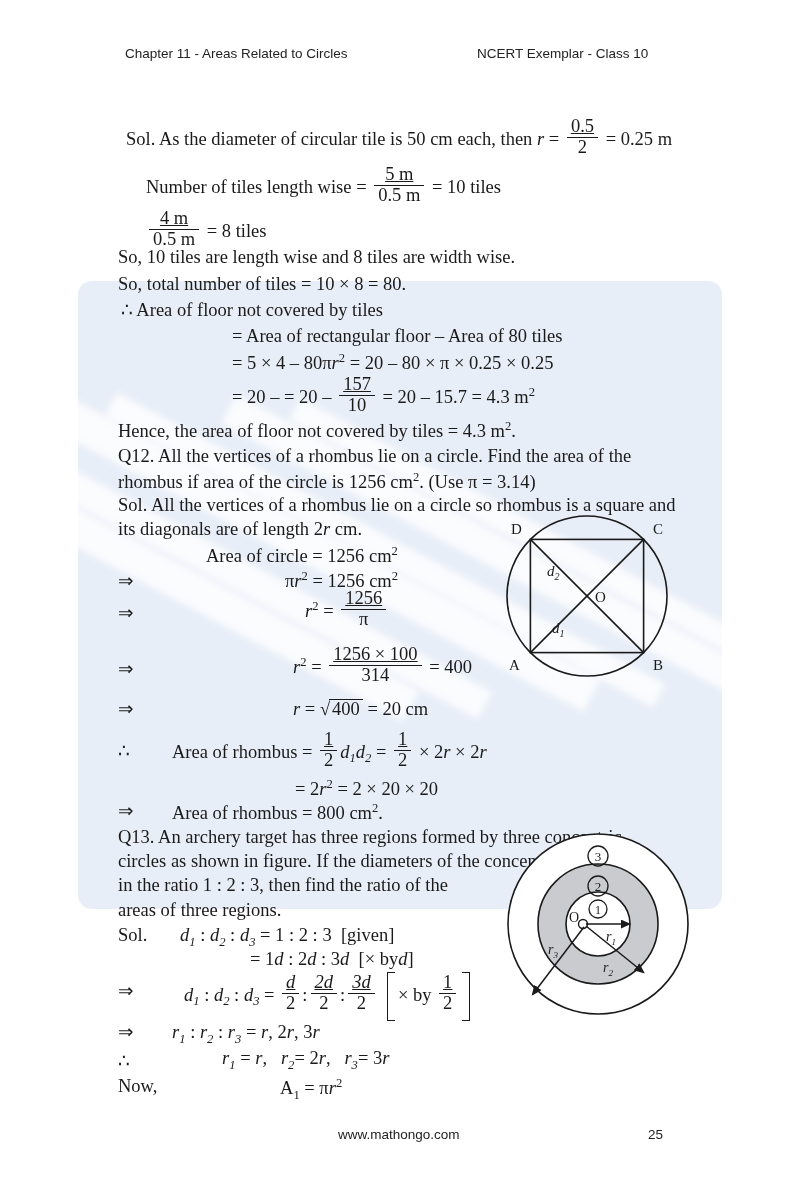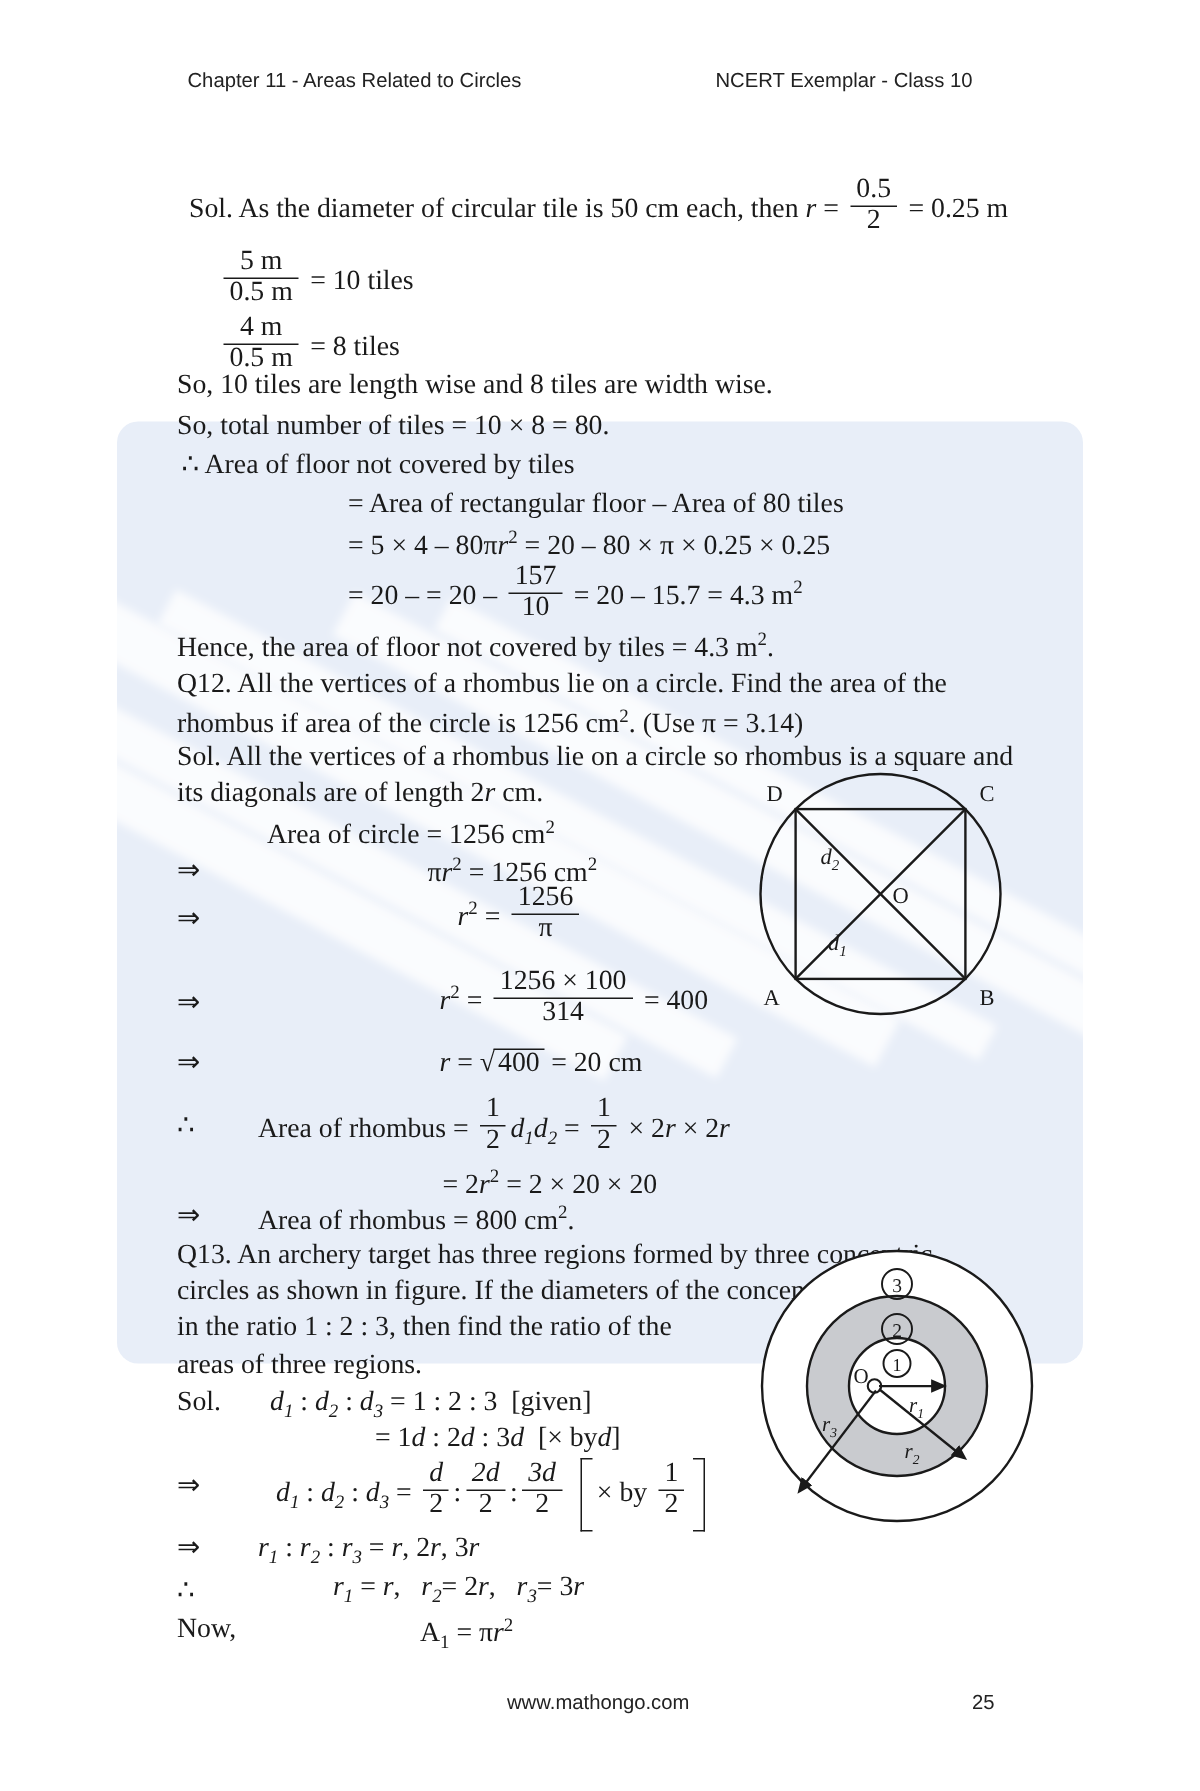--- a/index.html
+++ b/index.html
@@ -63,21 +63,21 @@
   
   .ln{position:absolute;font-size:18.5px;line-height:1;white-space:nowrap;}
   .b{font-weight:normal;}
   .it{font-style:italic;}
   .sup{font-size:0.68em;vertical-align:super;}
   .sub{font-size:0.68em;vertical-align:sub;}
 
   
   .fr{display:inline-block;vertical-align:middle;text-align:center;
       margin:0 3px;position:relative;top:-0.15em;}
-  .fr .nu{display:block;padding:0 4px;line-height:1.08;}
+  .fr .nu{display:block;padding:0 4px;line-height:1.08;text-decoration:underline;}
   .fr .de{display:block;padding:0 4px;line-height:1.08;border-top:1.3px solid #1a1a1a;}
 
   .sqrt{display:inline-block;border-top:1.3px solid #1a1a1a;padding:0 3px;margin-left:-1px;}
 
   
   .brk{display:inline-block;position:relative;padding:0 11px;vertical-align:middle;}
   .brk:before,.brk:after{
     content:"";position:absolute;top:-4px;bottom:-4px;width:7px;
     border:1.4px solid #1a1a1a;
   }
@@ -119,20 +119,21 @@
       <span class="it">r</span>
       <span>=</span>
       <span class="fr">
         <span class="nu">0.5</span>
         <span class="de">2</span>
       </span>
       <span>= 0.25 m</span>
     </div>
 
     <div class="ln" style="left:146px;top:168px;">
+      <span>Number of tiles length wise =</span>
       <span class="fr">
         <span class="nu">5 m</span>
         <span class="de">0.5 m</span>
       </span>
       <span>= 10 tiles</span>
     </div>
 
     <div class="ln" style="left:146px;top:212px;">
       <span class="fr">
         <span class="nu">4 m</span>
@@ -175,21 +176,21 @@
     </div>
 
     <div class="ln" style="left:118px;top:496px;">
       <span class="b">Sol.</span>
       <span>All the vertices of a rhombus lie on a circle so rhombus is a square and</span>
     </div>
     <div class="ln" style="left:118px;top:520px;">
       <span>its diagonals are of length 2</span><span class="it">r</span><span> cm.</span>
     </div>
 
-    <div class="ln" style="left:178px;top:545px;">
+    <div class="ln" style="left:206px;top:545px;">
       <span>Area of circle  =  1256 cm</span><span class="sup">2</span>
     </div>
 
     <div class="ln" style="left:118px;top:572px;">⇒</div>
     <div class="ln" style="left:285px;top:570px;">
       <span>π</span><span class="it">r</span><span class="sup">2</span>
       <span>= 1256 cm</span><span class="sup">2</span>
     </div>
 
     <div class="ln" style="left:118px;top:604px;">⇒</div>

